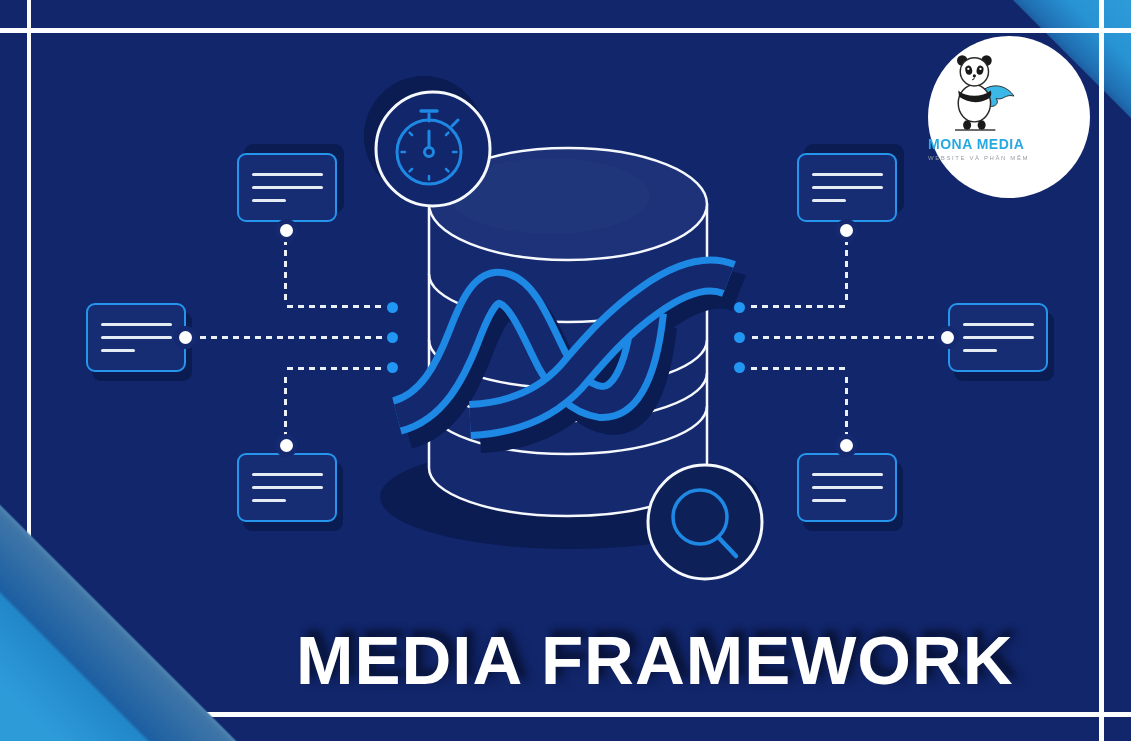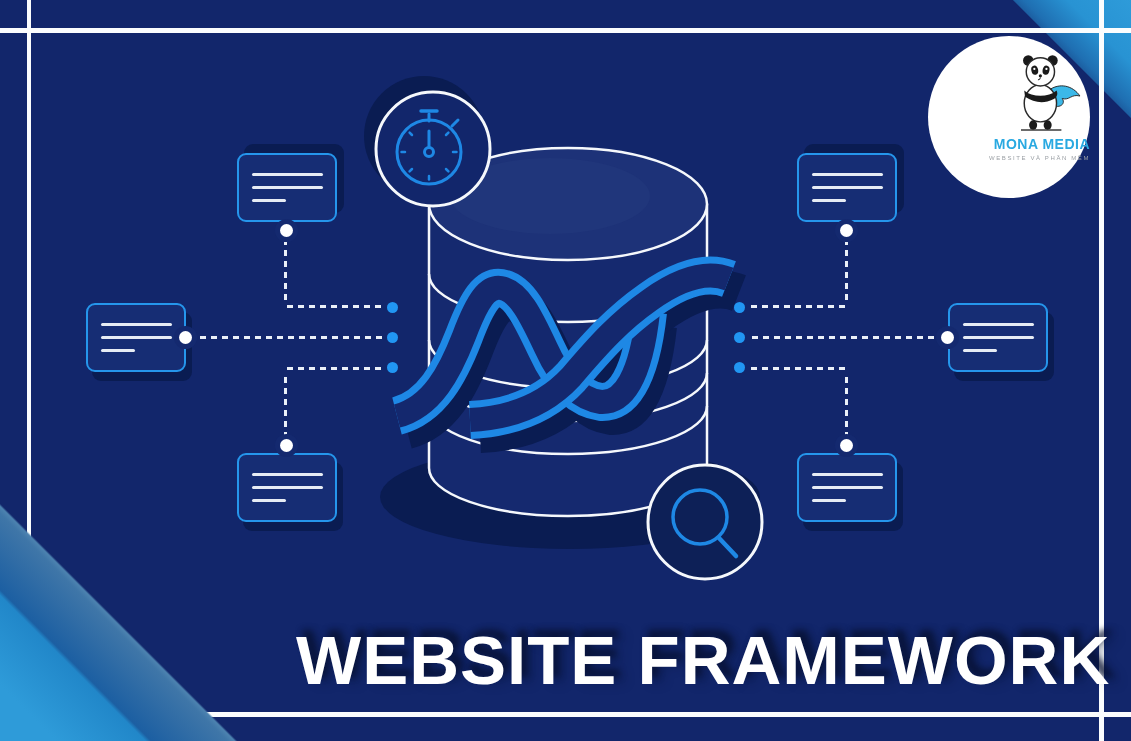--- a/index.html
+++ b/index.html
@@ -49,21 +49,21 @@
   .dot-blue{position:absolute;width:11px;height:11px;border-radius:50%;background:#2196F3;}
   
   .banner-title{
     position:absolute;left:296px;top:626px;z-index:45;
     font-size:69px;font-weight:bold;letter-spacing:1px;color:#FFFFFF;line-height:1;white-space:nowrap;
     text-shadow:6px -7px 6px rgba(7,16,48,0.75),10px -2px 12px rgba(7,16,48,0.35);
   }
   
   .logo-circle{
     position:absolute;left:928px;top:36px;width:162px;height:162px;border-radius:50%;
-    background:#FFFFFF;z-index:60;text-align:right;
+    background:#FFFFFF;z-index:60;text-align:left;
   }
   .logo-panda{margin-top:14px;}
   .logo-name{font-size:14px;font-weight:bold;color:#29A9E1;letter-spacing:0.5px;margin-top:-2px;}
   .logo-tagline{font-size:6px;color:#9A9FA4;letter-spacing:1.6px;margin-top:3px;}
 </style>
 </head>
 <body>
 
 <div class="stage">
 
@@ -179,21 +179,21 @@
     <div class="dot-blue" style="left:734px;top:302px;"></div>
     <div class="dot-blue" style="left:734px;top:332px;"></div>
     <div class="dot-blue" style="left:734px;top:362px;"></div>
   </div>
 
   <div class="frame-line frame-v left"></div>
   <div class="frame-line frame-v right"></div>
   <div class="frame-line frame-h top"></div>
   <div class="frame-line frame-h bottom"></div>
 
-  <div class="banner-title">WEBSITE FRAMEWORK</div>
+  <div class="banner-title">MEDIA FRAMEWORK</div>
 
   <div class="corner-bl"></div>
 
   <div class="logo-circle">
     <svg class="logo-panda" width="96" height="84" viewBox="0 0 100 104">
       <path d="M58 50 C72 40 88 44 97 57 C86 54 84 63 75 60 C80 67 71 73 63 68 C66 75 57 77 53 70 Z" fill="#3BB8E8" stroke="#2a2a2a" stroke-width="1.2"></path>
       <ellipse cx="48" cy="66" rx="20" ry="23" fill="#FFFFFF" stroke="#2a2a2a" stroke-width="1.8"></ellipse>
       <path d="M28 50 C38 59 58 59 68 50 C70 54 69 58 64 61 C52 67 40 65 29 58 Z" fill="#1a1a1a"></path>
       <ellipse cx="39" cy="93" rx="5" ry="6" fill="#1a1a1a"></ellipse>
       <ellipse cx="57" cy="93" rx="5" ry="6" fill="#1a1a1a"></ellipse>

